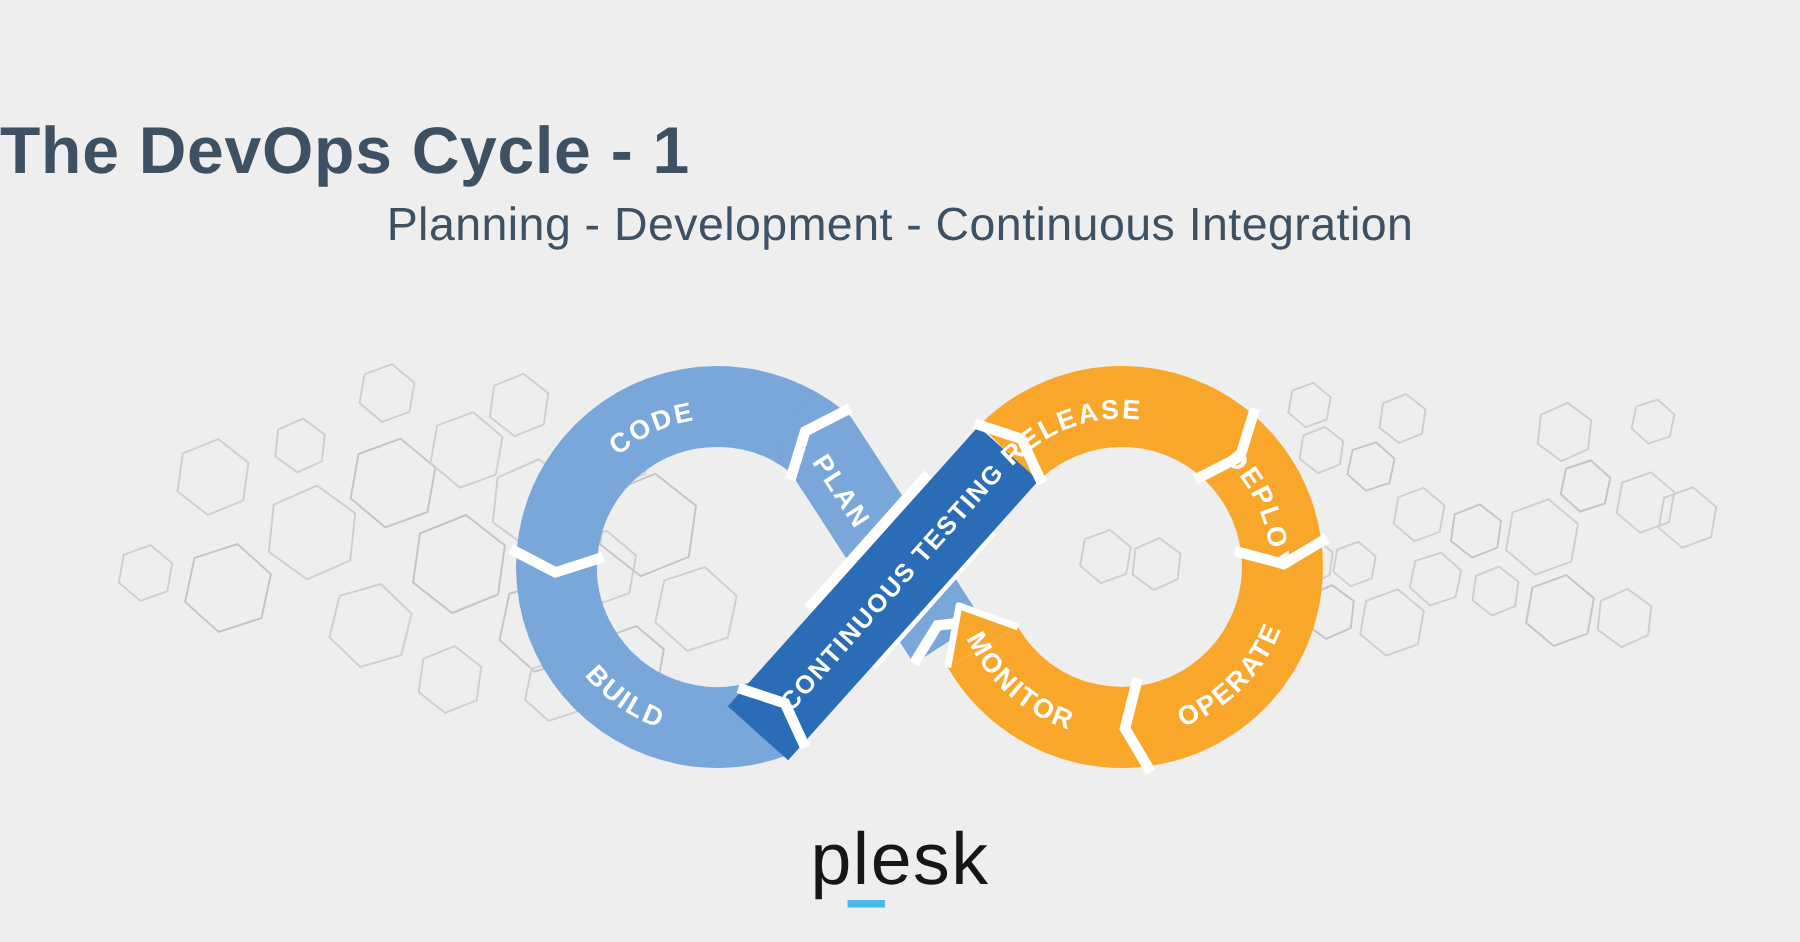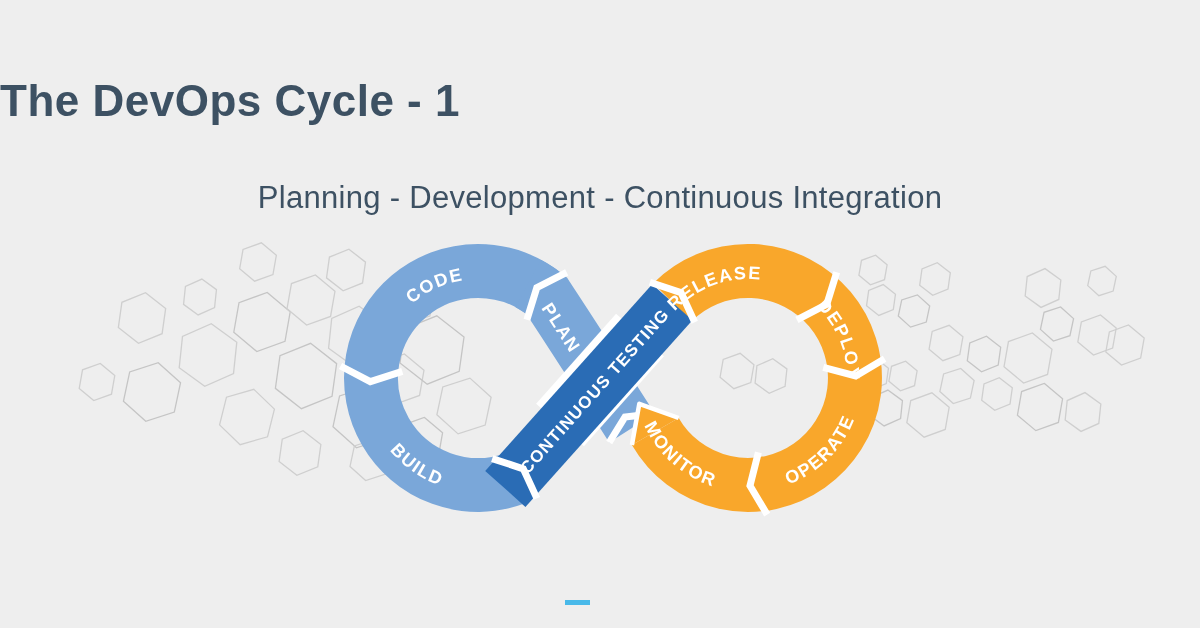--- a/index.html
+++ b/index.html
@@ -2,21 +2,21 @@
 <html><head>
 <meta charset="utf-8">
 <style>
   html,body{margin:0;padding:0;}
   body{width:1200px;height:628px;overflow:hidden;background:#eeeeee;
        font-family:"Liberation Sans",sans-serif;}
   .stage{position:relative;width:1200px;height:628px;background:#eeeeee;overflow:hidden;}
   .title{position:absolute;top:76px;left:0;width:100%;text-align:left;
          font-size:44px;font-weight:bold;color:#3d5163;letter-spacing:0.5px;}
   .subtitle{position:absolute;top:132px;left:0;width:100%;text-align:center;
-         font-size:31px;font-weight:400;color:#3d5163;letter-spacing:0.3px;margin-top:48px;}
+         font-size:31px;font-weight:400;color:#3d5163;letter-spacing:0.3px;}
   .diagram-svg{position:absolute;left:0;top:0;width:1200px;height:628px;}
   .ring-label{font-family:"Liberation Sans",sans-serif;font-weight:bold;
          font-size:18px;letter-spacing:1.5px;fill:#ffffff;}
   .band-label{font-family:"Liberation Sans",sans-serif;font-weight:bold;
          font-size:17px;letter-spacing:1.2px;fill:#ffffff;}
   .hex{fill:none;stroke:#cfcfcf;stroke-width:1.3px;}
   .hex2{stroke:#c5c5c5;}
   .gap{fill:none;stroke:#ffffff;stroke-width:7px;stroke-linejoin:miter;stroke-linecap:butt;}
   .logo{position:absolute;top:545px;left:0;width:100%;text-align:center;
         font-size:49px;font-weight:400;color:#161616;letter-spacing:1px;}
@@ -127,15 +127,16 @@
         <textPath href="#pOperate" startOffset="50%" text-anchor="middle">OPERATE</textPath>
       </text>
       <text class="ring-label">
         <textPath href="#pMonitor" startOffset="50%" text-anchor="middle">MONITOR</textPath>
       </text>
       <text class="ring-label" transform="translate(556 331) rotate(57)" text-anchor="middle">PLAN</text>
       <text class="band-label" transform="translate(599 395) rotate(-48.3)" text-anchor="middle">CONTINUOUS TESTING</text>
     </g>
   </svg>
 
+  <div class="logo">plesk</div>
   <div class="logo-bar"></div>
 
 </div>
 
 </body></html>

